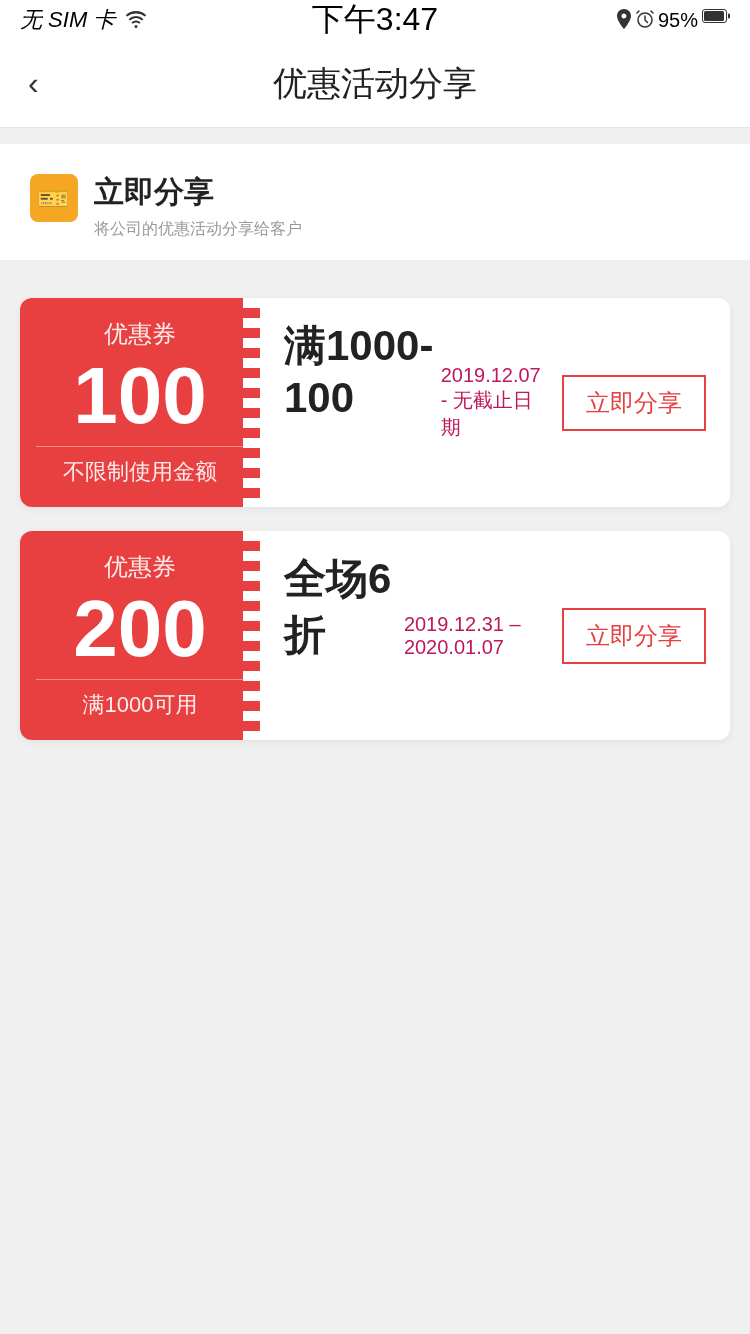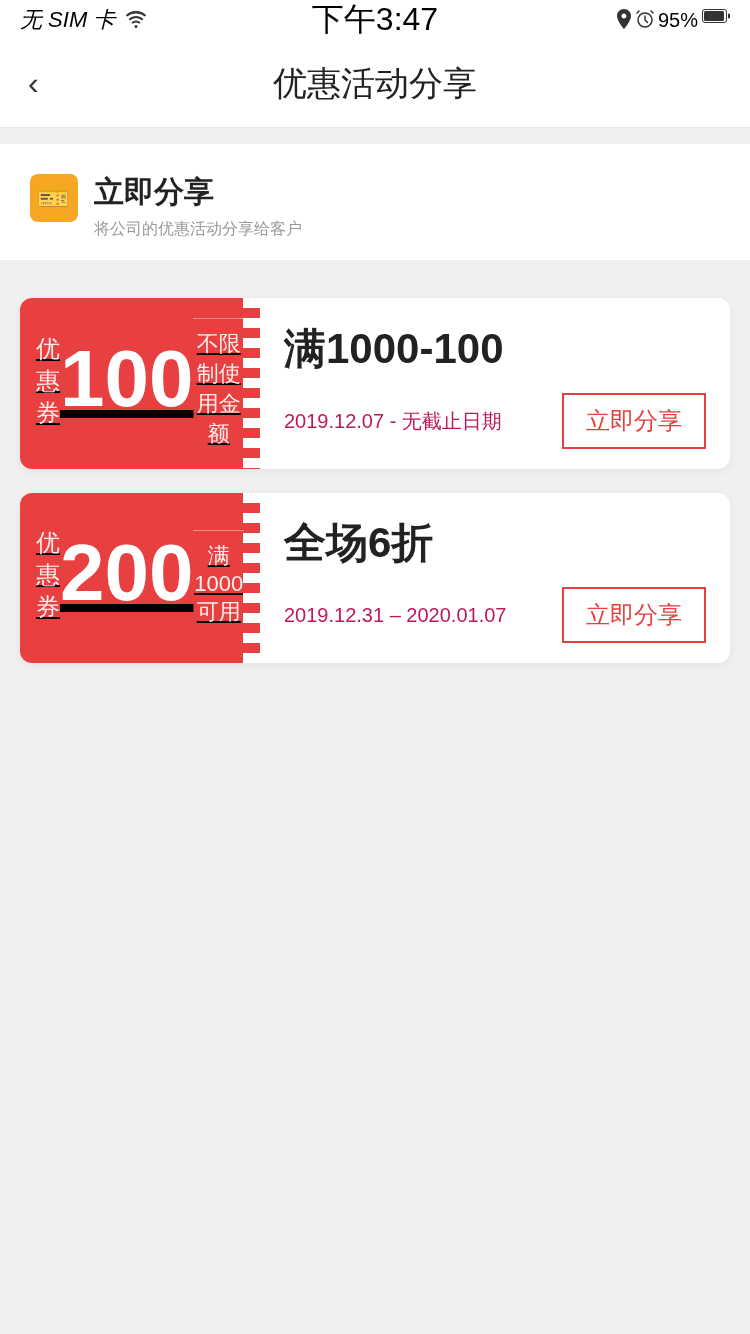--- a/index.html
+++ b/index.html
@@ -115,26 +115,25 @@
       box-shadow: 0 2px 8px rgba(0,0,0,0.06);
       min-height: 170px;
     }
 
     
     .coupon-left {
       background: #e84040;
       width: 240px;
       flex-shrink: 0;
       display: flex;
-      flex-direction: row;
+      flex-direction: column;
       align-items: center;
       justify-content: center;
       padding: 20px 16px;
       position: relative;
-      text-decoration: underline;
     }
 
     
     .coupon-left::after {
       content: '';
       position: absolute;
       right: -1px;
       top: 0;
       bottom: 0;
       width: 18px;
@@ -168,22 +167,22 @@
       padding-top: 10px;
       width: 100%;
       text-align: center;
     }
 
     
     .coupon-right {
       flex: 1;
       padding: 20px 24px;
       display: flex;
-      flex-direction: column;
-      justify-content: flex-end;
+      flex-direction: row;
+      justify-content: space-between;
     }
     .coupon-title {
       font-size: 42px;
       font-weight: 700;
       color: #222;
       margin-bottom: 16px;
     }
     .coupon-footer {
       display: flex;
       align-items: center;

